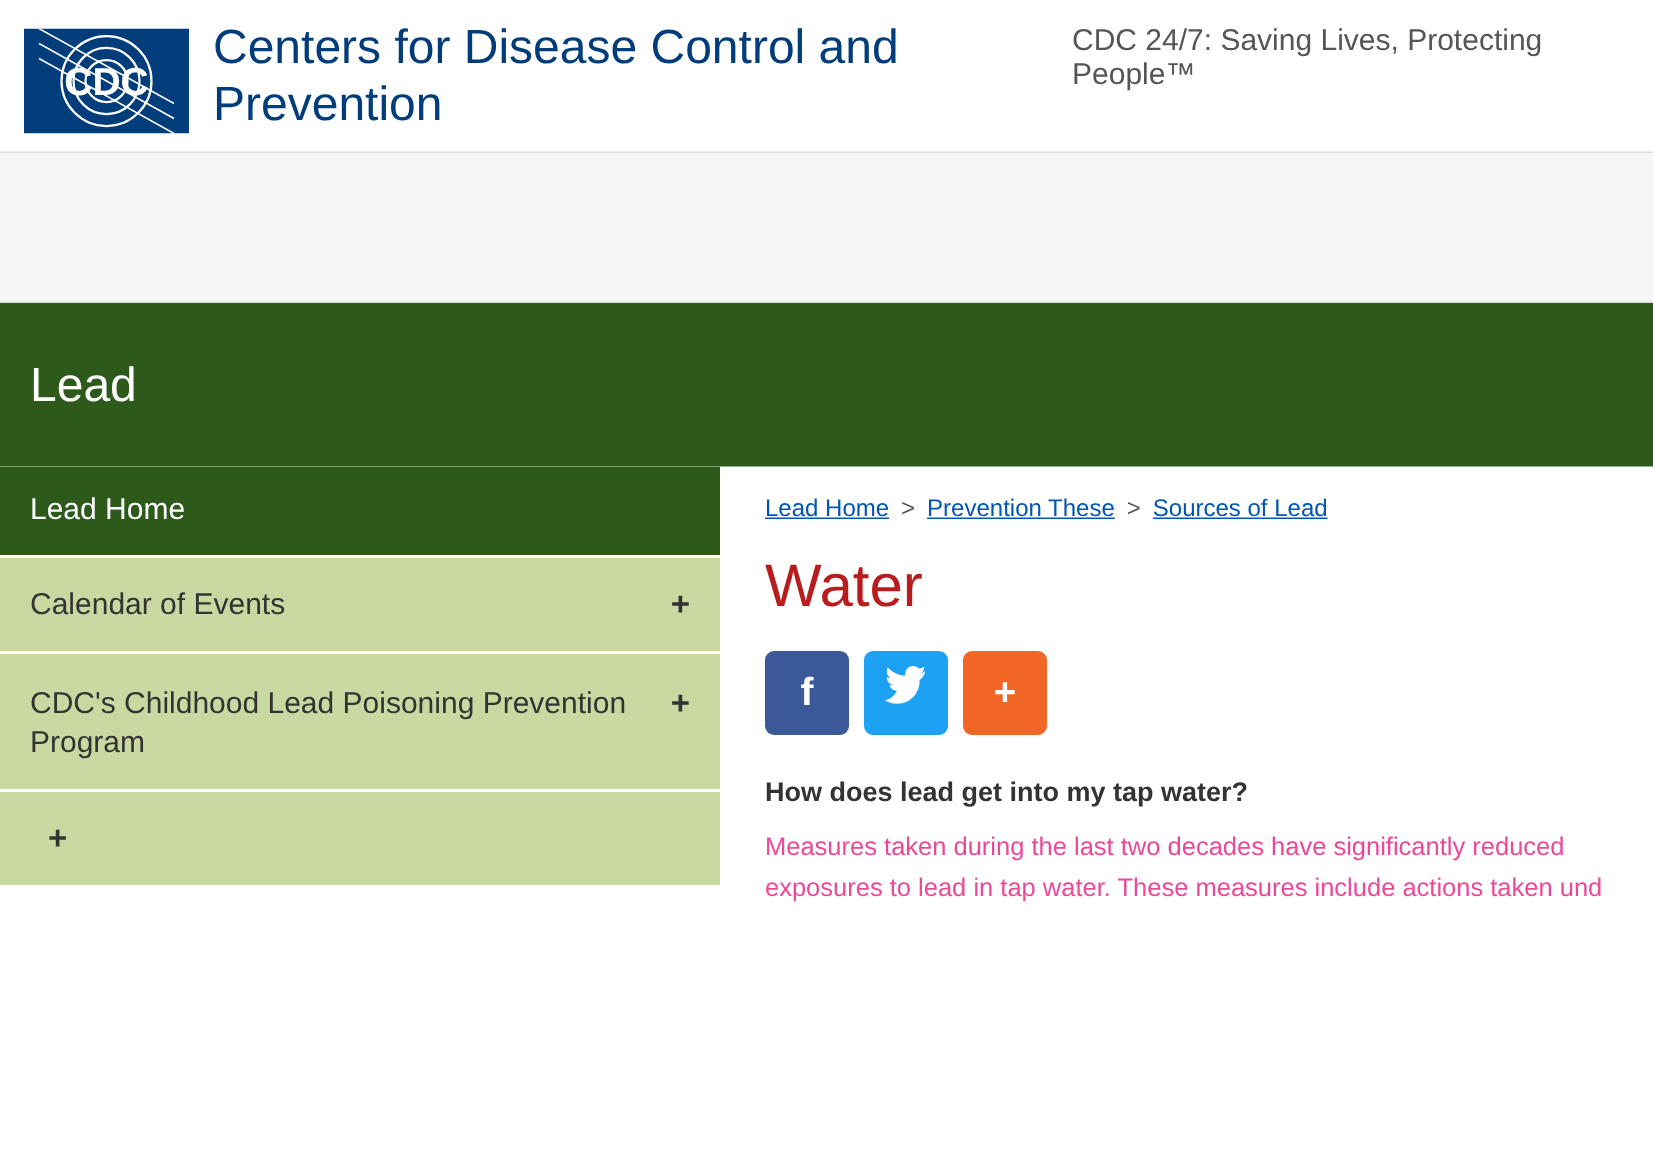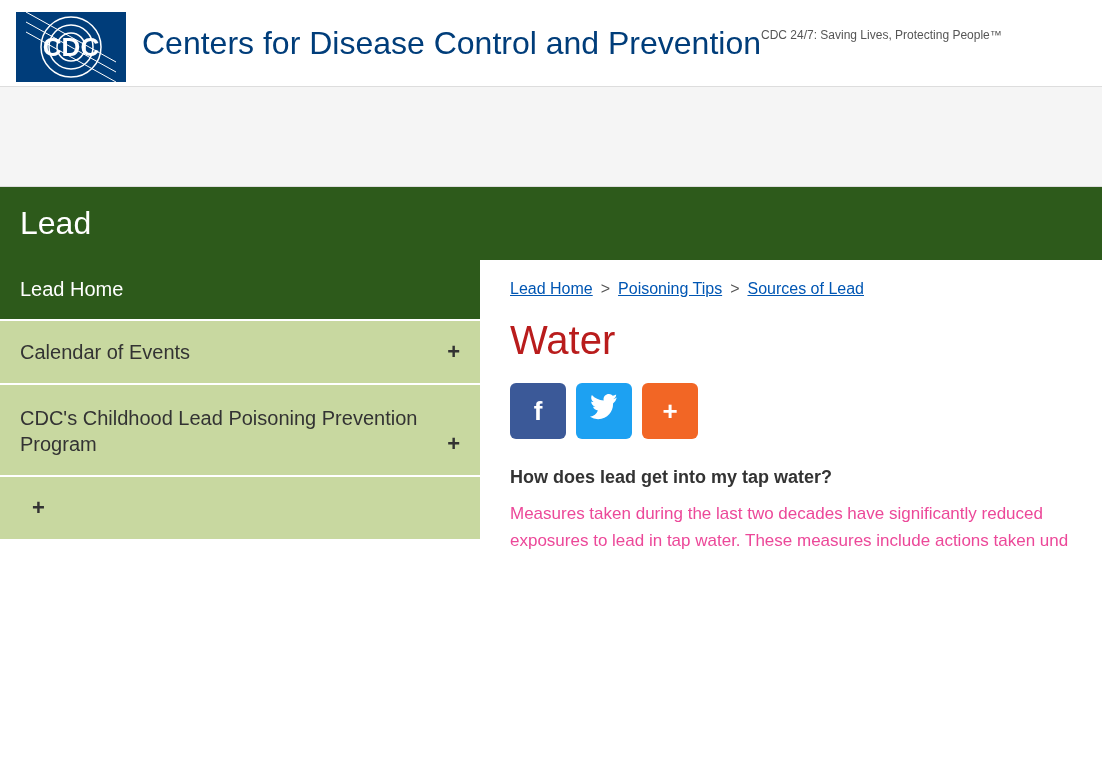--- a/index.html
+++ b/index.html
@@ -20,36 +20,36 @@
       flex-shrink: 0;
     }
     .header-text-block { display: flex; flex-direction: row; justify-content: center; }
     .header-title {
       font-size: 32px;
       font-weight: normal;
       color: #003d7a;
       line-height: 1.2;
     }
     .header-subtitle {
-      font-size: 12px;
+      font-size: 20px;
       color: #555;
       margin-top: 4px;
     }
 
     
     .ad-banner {
       height: 100px;
       background: #f5f5f5;
       border-bottom: 1px solid #ddd;
     }
 
     
     .section-title-bar {
       background: #2d5a1b;
-      padding: 18px 20px;
+      padding: 36px 20px;
     }
     .section-title-bar h1 {
       color: #fff;
       font-size: 32px;
       font-weight: normal;
     }
 
     
     .main-layout {
       display: flex;
@@ -77,21 +77,21 @@
       display: flex;
       align-items: center;
       justify-content: space-between;
       cursor: pointer;
       font-size: 20px;
       color: #333;
       min-height: 60px;
     }
     .sidebar-item.tall {
       min-height: 90px;
-      align-items: flex-end;
+      align-items: flex-start;
       padding-top: 20px;
     }
     .sidebar-item .item-label {
       flex: 1;
       line-height: 1.3;
     }
     .sidebar-item .plus-icon {
       font-size: 22px;
       color: #333;
       margin-left: 12px;
@@ -219,21 +219,21 @@
     <div class="sidebar-item">
       <span class="plus-icon">+</span>
     </div>
   </nav>
 
   <main class="content-area">
 
     <nav class="breadcrumb">
       <a>Lead Home</a>
       <span class="separator">&gt;</span>
-      <a>Poisoning Tips</a>
+      <a>Prevention These</a>
       <span class="separator">&gt;</span>
       <a>Sources of Lead</a>
     </nav>
 
     <h2 class="page-title">Water</h2>
 
     <div class="social-buttons">
       <button class="social-btn facebook">
         <span>f</span>
       </button>

